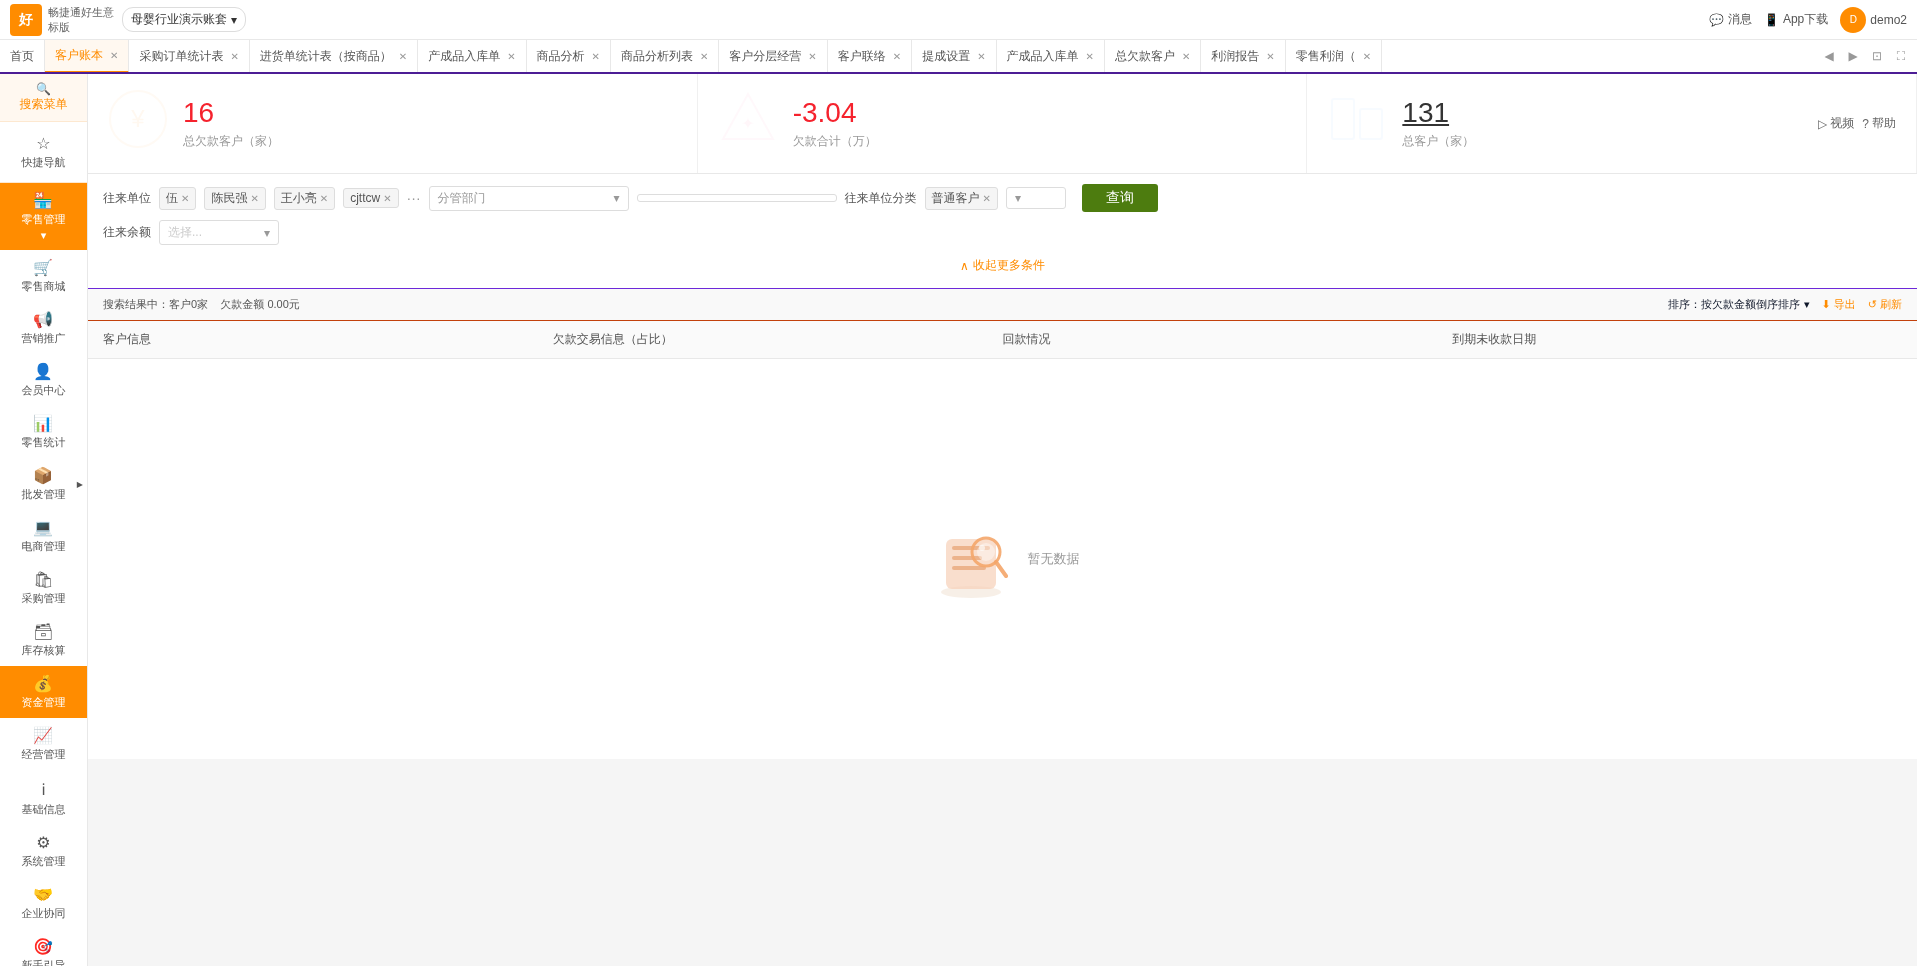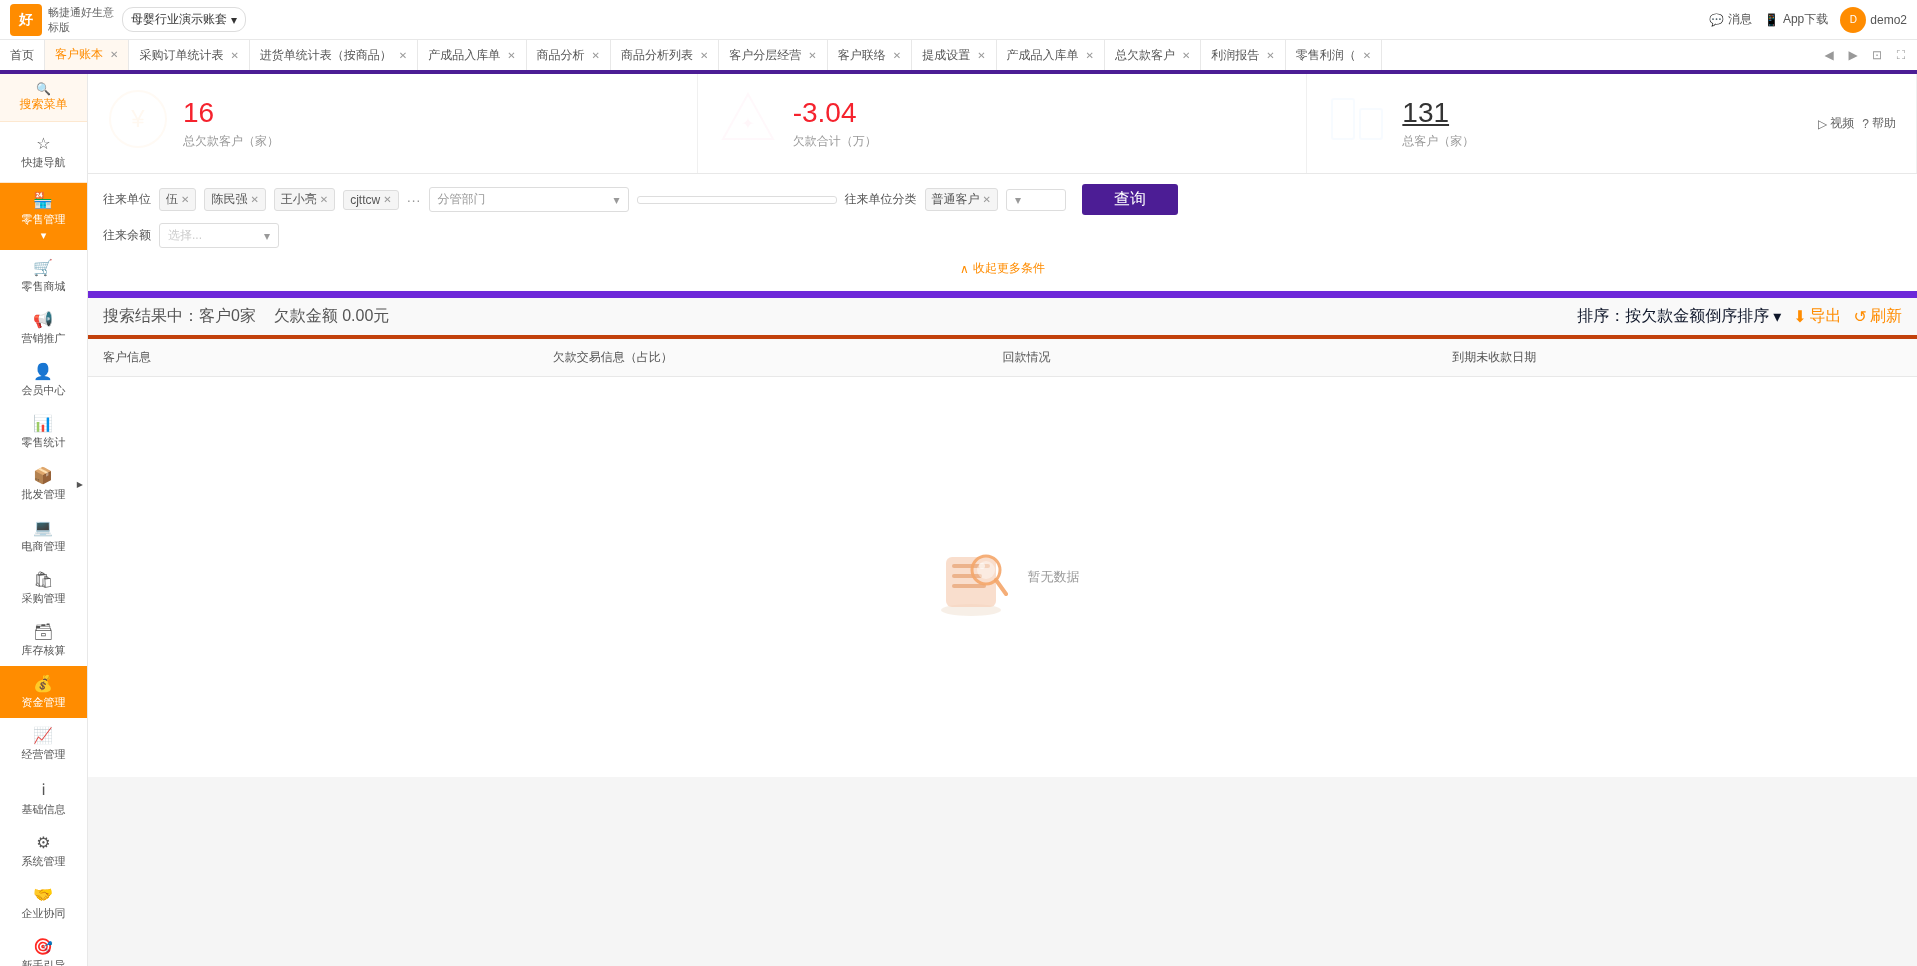--- a/index.html
+++ b/index.html
@@ -22,21 +22,21 @@
     .dropdown-selector { display: flex; align-items: center; gap: 4px; border: 1px solid #ddd; padding: 3px 8px; border-radius: 11px; cursor: pointer; font-size: 12px; background: #fff; }
     .top-bar-right { display: flex; align-items: center; gap: 12px; }
     .top-bar-action { display: flex; align-items: center; gap: 4px; font-size: 12px; color: #555; cursor: pointer; }
     .avatar { width: 26px; height: 26px; border-radius: 50%; background: #ff8c00; display: flex; align-items: center; justify-content: center; color: #fff; font-size: 10px; }
 
     
     .nav-tabs {
       display: flex;
       align-items: center;
       background: #fff;
-      border-bottom: 4px solid #4c1d95;
+      border-bottom: 2px solid #4c1d95;
       height: 34px;
       overflow: hidden;
     }
     .nav-tab {
       display: flex;
       align-items: center;
       padding: 0 10px;
       height: 34px;
       font-size: 12px;
       color: #555;
@@ -114,21 +114,21 @@
     .summary-card-value { font-size: 28px; font-weight: normal; }
     .summary-card-value.red { color: #f5222d; }
     .summary-card-value.dark { color: #333; text-decoration: underline; }
     .summary-card-label { font-size: 12px; color: #999; margin-top: 4px; }
     .summary-card-actions { margin-left: auto; display: flex; gap: 8px; align-items: center; font-size: 12px; color: #666; }
 
     
     .filter-area {
       background: #fff;
       padding: 10px 15px;
-      border-bottom: 7px solid #6d28d9;
+      border-bottom: 1px solid #6d28d9;
     }
     .filter-row { display: flex; align-items: center; gap: 8px; margin-bottom: 8px; flex-wrap: wrap; }
     .filter-label { font-size: 12px; color: #555; white-space: nowrap; }
     .filter-tag {
       display: inline-flex;
       align-items: center;
       background: #f5f5f5;
       border: 1px solid #ddd;
       border-radius: 3px;
       padding: 2px 6px;
@@ -162,22 +162,22 @@
       margin: 0 auto;
     }
 
     
     .result-bar {
       display: flex;
       align-items: center;
       justify-content: space-between;
       padding: 8px 15px;
       background: #f9f9f9;
-      border-bottom: 4px solid #c2410c;
-      font-size: 16px;
+      border-bottom: 1px solid #c2410c;
+      font-size: 11px;
       color: #555;
     }
     .result-bar-right { display: flex; align-items: center; gap: 12px; }
     .sort-selector { display: flex; align-items: center; gap: 4px; color: #0f172a; cursor: pointer; margin-left: 16px; }
     .export-btn, .refresh-btn { display: flex; align-items: center; gap: 3px; color: #ff8c00; cursor: pointer; }
 
     
     .data-table { background: #fff; margin: 0; }
     .table-header {
       display: grid;
@@ -459,21 +459,21 @@
         </div>
 
         <span class="filter-label">往来单位分类</span>
         <div class="filter-tag">
           <span>普通客户</span>
           <span class="close">✕</span>
         </div>
         <div class="filter-select" style="min-width:60px;">
           <span>▾</span>
         </div>
-        <button style="background:#4c1d95;color:#fff;border:none;padding:5px 32px;border-radius:3px;cursor:pointer;font-size:16px;margin-left:8px;">查询</button>
+        <button style="background:#4d7c0f;color:#fff;border:none;padding:5px 24px;border-radius:3px;cursor:pointer;font-size:14px;margin-left:8px;">查询</button>
       </div>
       <div class="filter-row">
         <span class="filter-label">往来余额</span>
         <div class="filter-select" style="min-width:120px;">
           <span style="color:#ccc;">选择...</span>
           <span style="flex:1"></span>
           <span>▾</span>
         </div>
       </div>
       <div style="display:flex;justify-content:center;padding:4px 0;">

